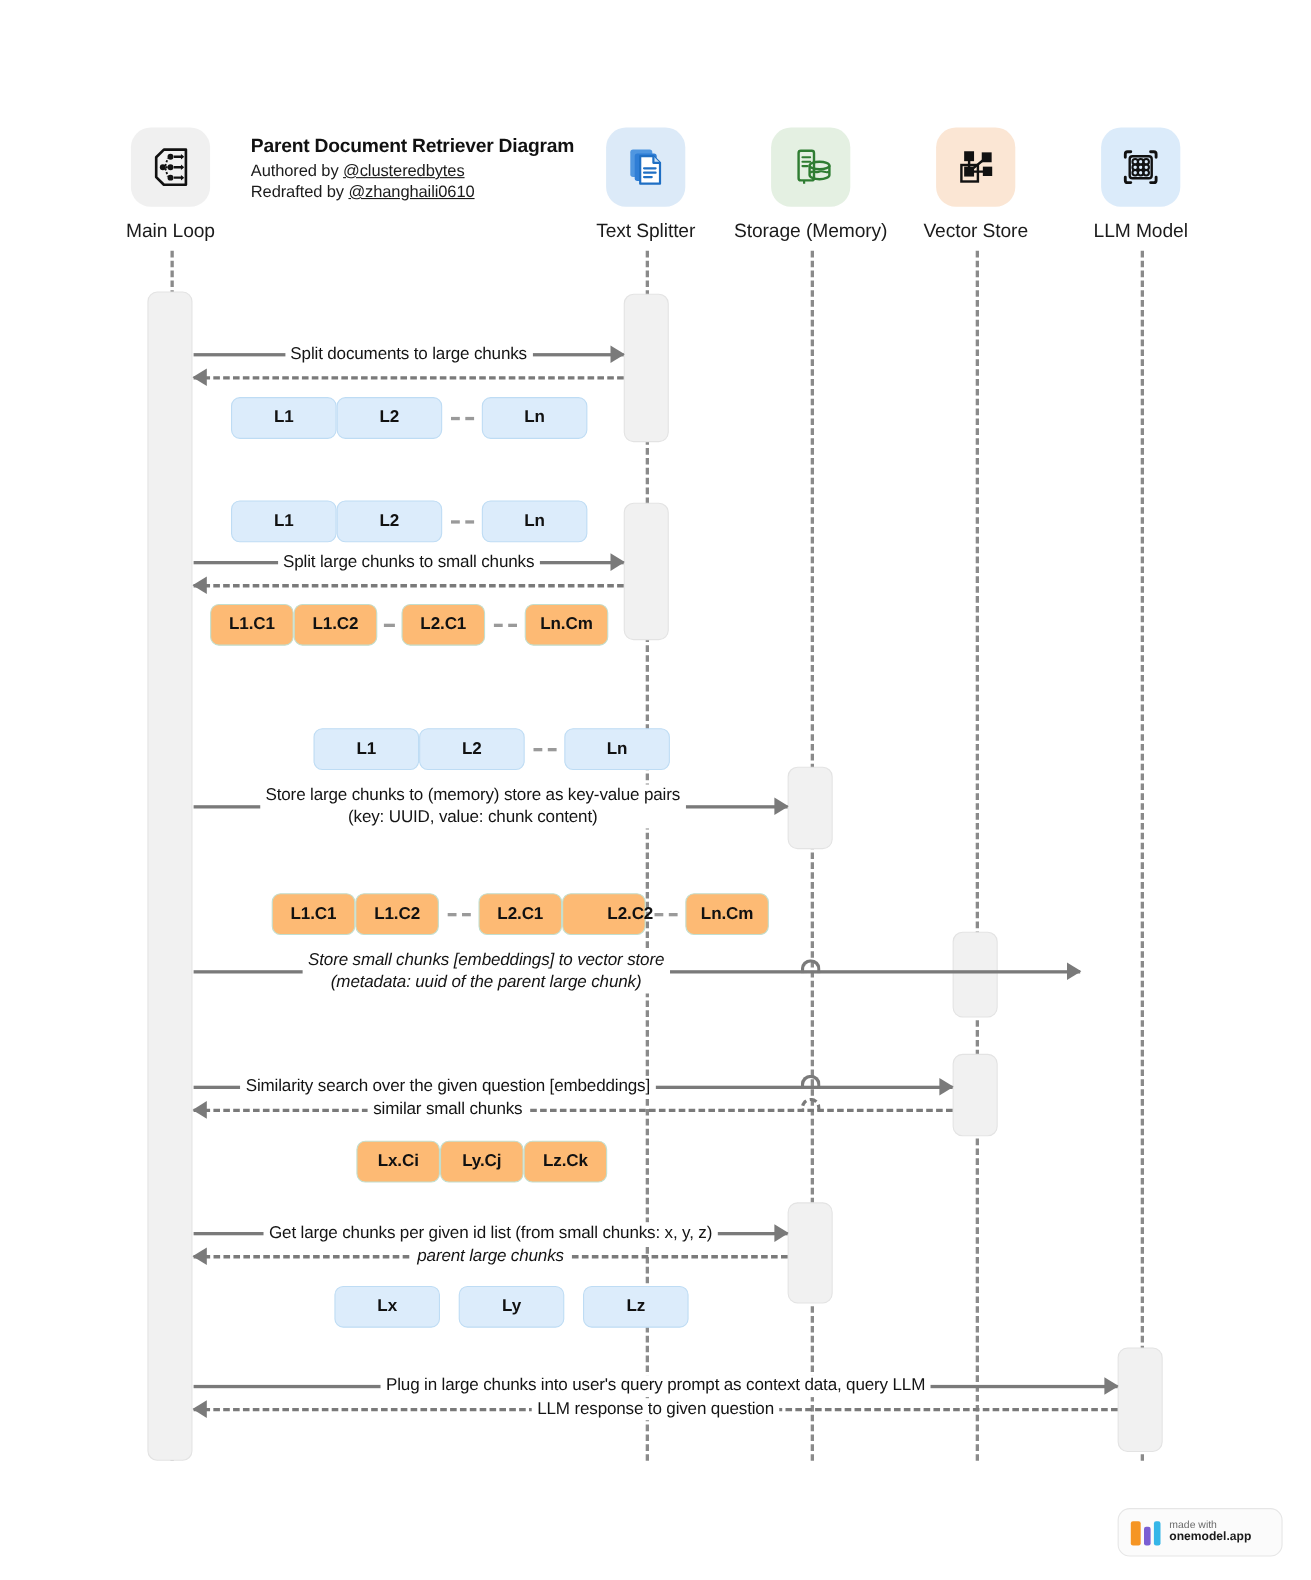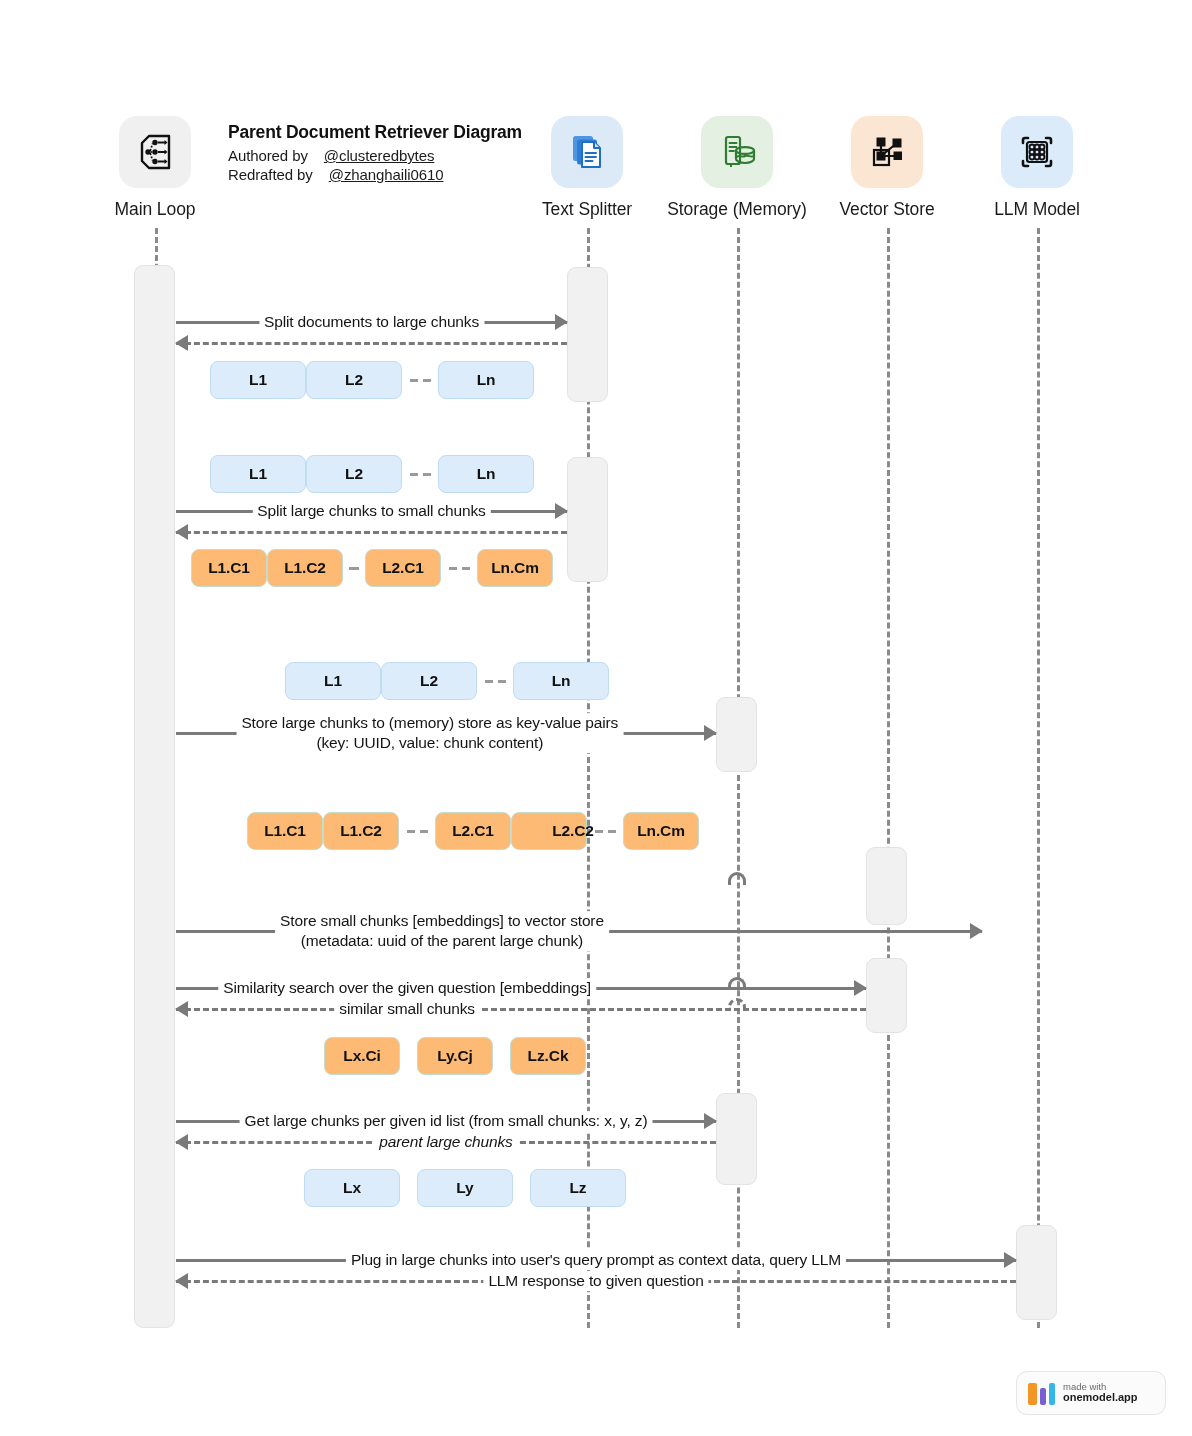--- a/index.html
+++ b/index.html
@@ -34,21 +34,21 @@
 
   
   #titleblock { position: absolute; left: 228px; top: 122px; }
   #titleblock .t-main {
     font-size: 17.5px; font-weight: bold; color: #111; letter-spacing: -0.2px;
     margin-bottom: 4px;
   }
   #titleblock .t-sub {
     font-size: 15px; color: #1b1b1b; margin-bottom: 2px; letter-spacing: -0.1px;
   }
-  #titleblock .t-sub .handle { text-decoration: underline; margin-left: 12px; }
+  #titleblock .t-sub .handle { text-decoration: underline; }
 
   
   .lifeline {
     position: absolute; width: 0; border-left: 3px dashed #8a8a8a;
   }
   .activation {
     position: absolute; width: 41px; background: #f1f1f1;
     border: 1px solid #e3e3e3; border-radius: 9px;
   }
 
@@ -298,21 +298,21 @@
       </div>
     <div class="chunk green" style="width:76px;">L2.C1</div>
     <div class="chunk green" style="width:76px;padding-left:48px;">L2.C2</div>
     <div class="dashgap" style="width:36px;">
         <i style="width:8px;margin-right:5px;"></i>
         <i style="width:8px;"></i>
       </div>
     <div class="chunk green" style="width:76px;">Ln.Cm</div>
   </div>
 
-  <div class="msg" style="left:176px; top:920px; width:806px;">
+  <div class="msg" style="left:176px; top:872px; width:806px;font-style:italic;">
     <div class="line"></div>
     <div class="head right"></div>
     <div class="mlabel two-line" style="left:33%;"><span>Store small chunks [embeddings] to vector store</span>
 <span>(metadata: uuid of the parent large chunk)</span></div>
   </div>
   <div class="jump" style="left:728px; top:872px;"></div>
 
   <div class="msg" style="left:176px; top:977px; width:690px;">
     <div class="line"></div>
     <div class="head right"></div>
@@ -320,21 +320,21 @@
   </div>
   <div class="jump" style="left:728px; top:977px;"></div>
 
   <div class="msg dashed" style="left:176px; top:998px; width:690px;">
     <div class="line"></div>
     <div class="head left"></div>
     <div class="mlabel" style="left:33.5%;">similar small chunks</div>
   </div>
   <div class="jump dashedj" style="left:728px; top:998px;"></div>
 
-  <div class="chunkrow" style="left:324px; top:1037px; gap:17px;">
+  <div class="chunkrow" style="left:324px; top:1037px; ">
     <div class="chunk green" style="width:76px;">Lx.Ci</div>
     <div class="chunk green" style="width:76px;">Ly.Cj</div>
     <div class="chunk green" style="width:76px;">Lz.Ck</div>
   </div>
 
   <div class="msg" style="left:176px; top:1110px; width:540px;">
     <div class="line"></div>
     <div class="head right"></div>
     <div class="mlabel" style="left:50%;">Get large chunks per given id list (from small chunks: x, y, z)</div>
   </div>

